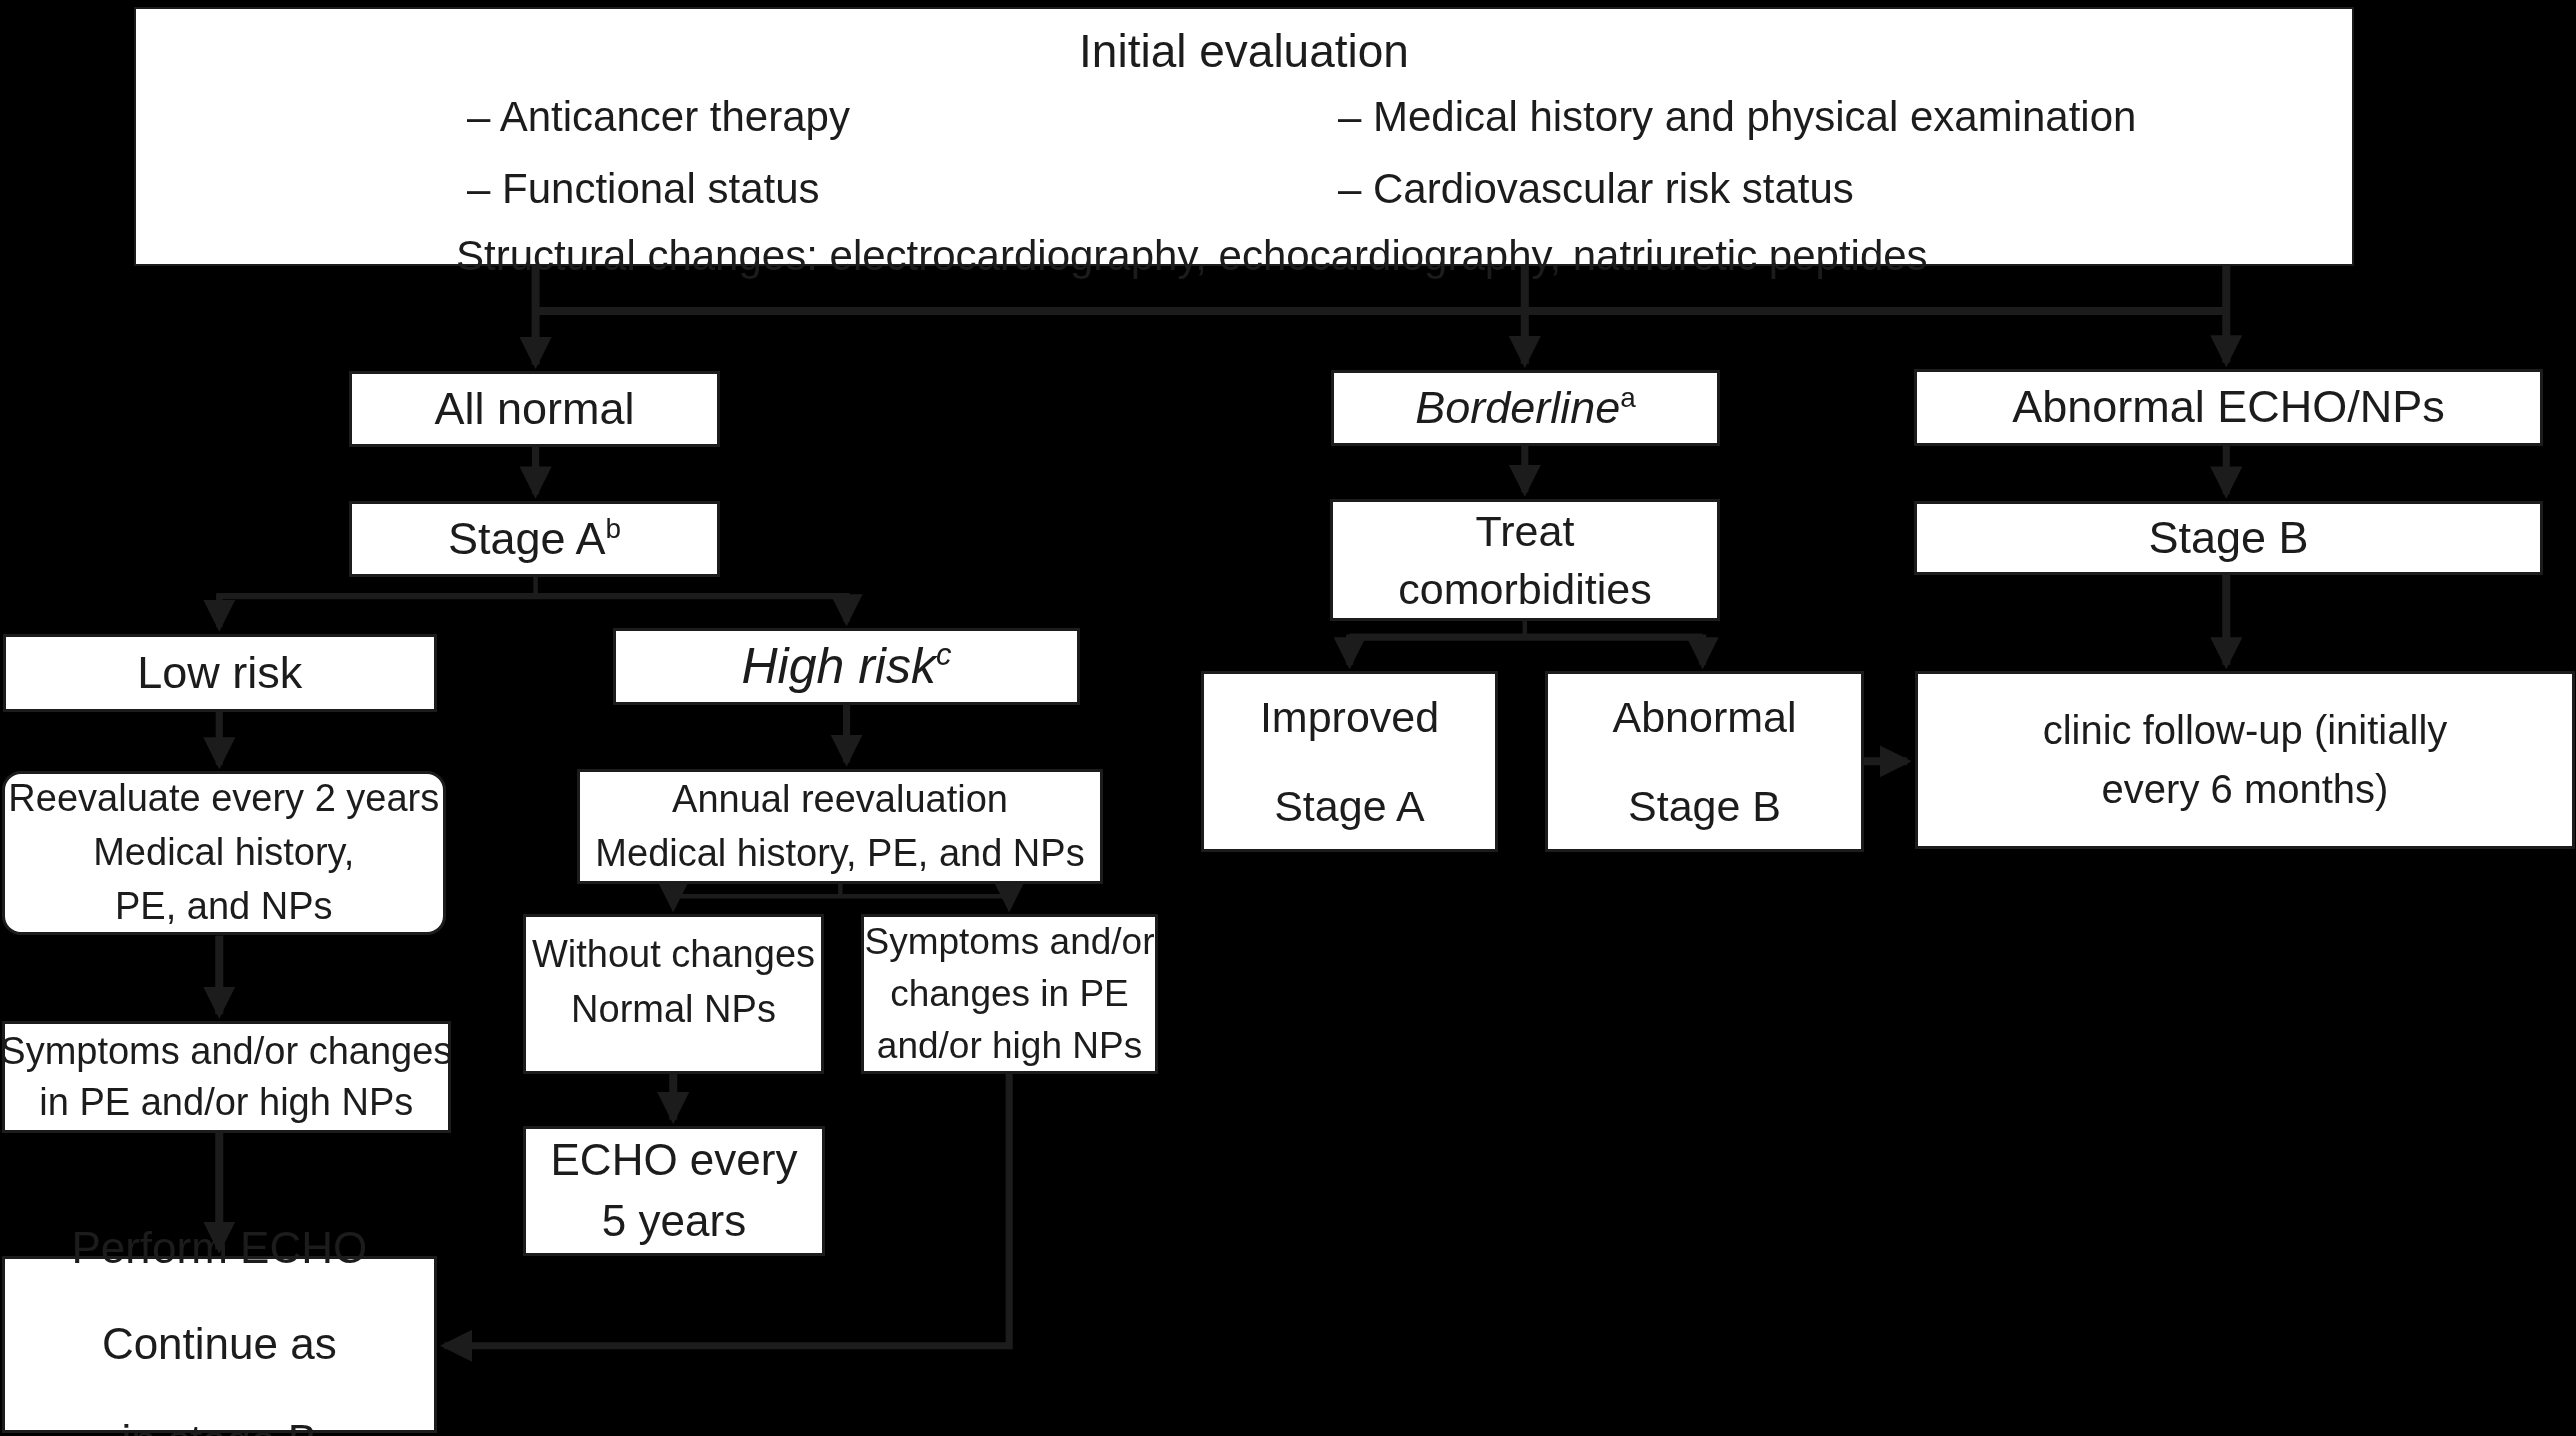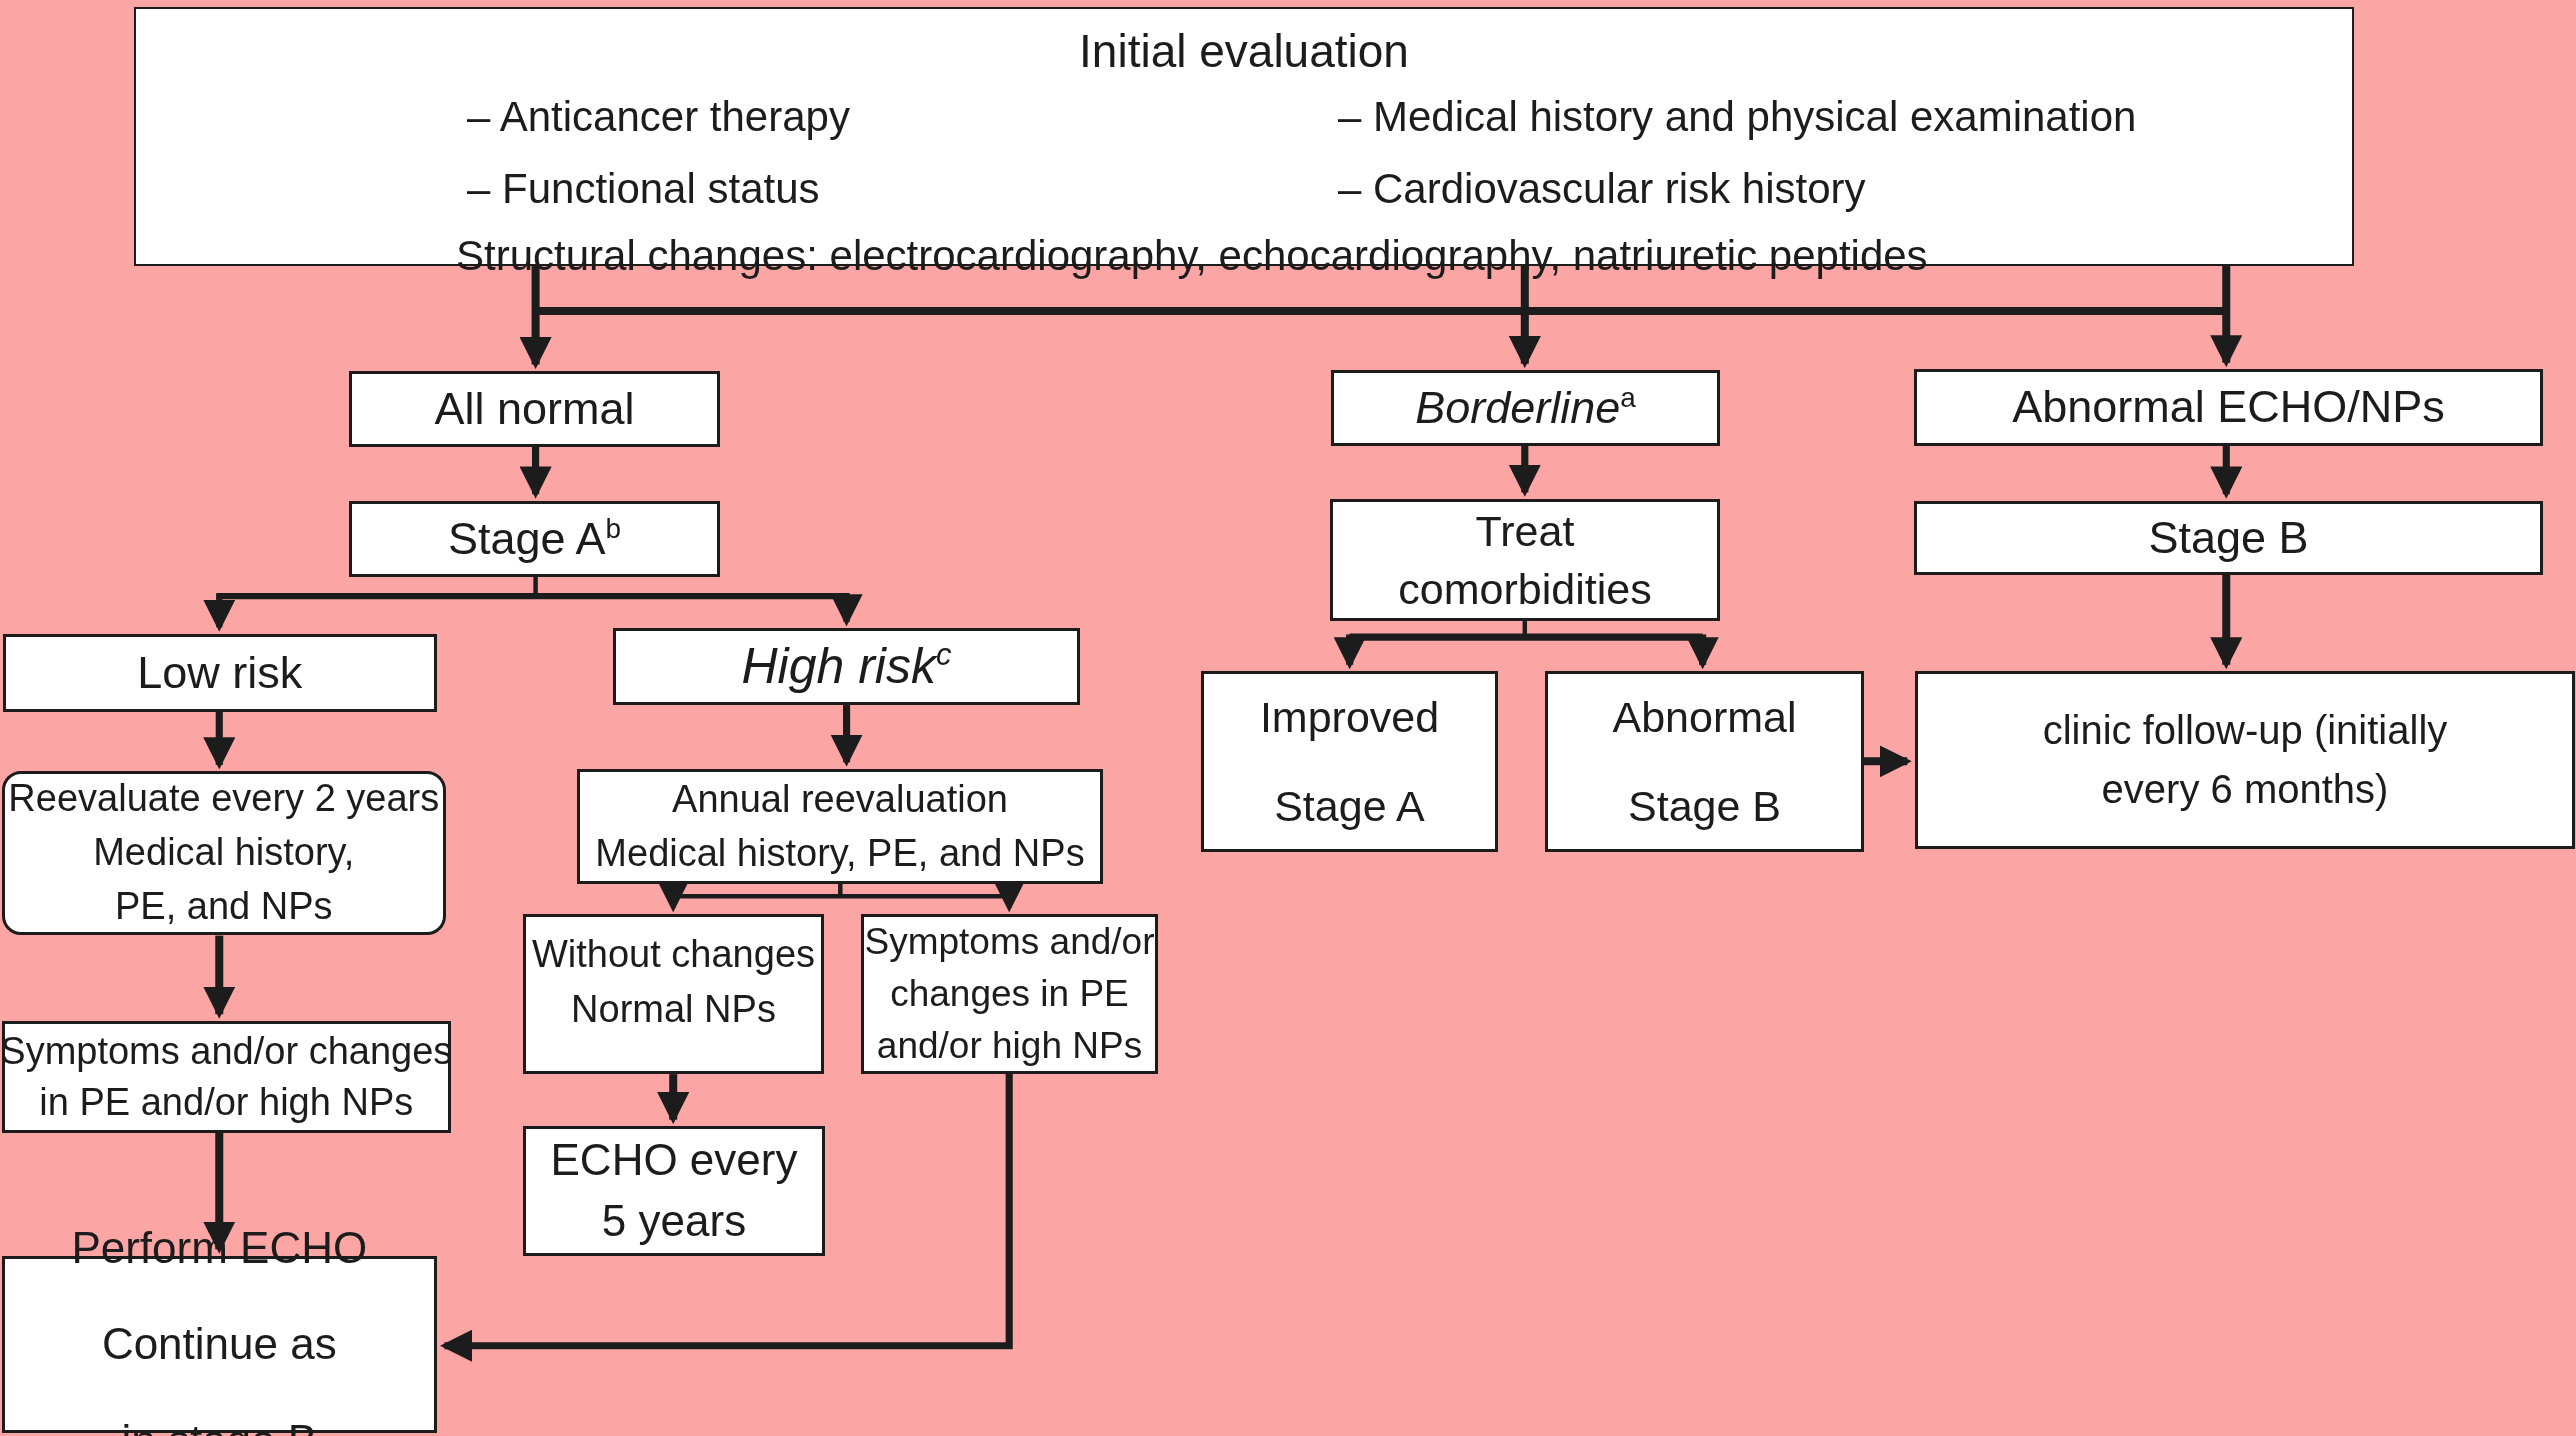--- a/index.html
+++ b/index.html
@@ -1,19 +1,19 @@
 <!DOCTYPE html>
 <html style="font-size:14.3px"><head>
 <meta charset="utf-8">
 <style>
   html,body{margin:0;padding:0;background:#ffffff;}
   #canvas{
     position:relative;
     width:2576px;height:1436px;
-    background:#fca5a5;
+    background:#000000;
     font-family:"Liberation Sans", sans-serif;
     color:#1c1c1c;
     overflow:hidden;
   }
   #connectors{position:absolute;left:0;top:0;z-index:0;}
   .node{
     position:absolute;
     background:#ffffff;
     border:3.6px solid #1c1c1c;
     box-sizing:border-box;
@@ -118,21 +118,21 @@
       <line x1="2491" y1="643" x2="2491" y2="744" stroke-width="9" marker-end="url(#arr)"></line>
     </g>
   </svg>
 
   <div class="node" id="initial-box">
     <div id="initial-title">Initial evaluation</div>
     <div class="bullet-grid">
       <span>– Anticancer therapy</span>
       <span>– Medical history and physical examination</span>
       <span>– Functional status</span>
-      <span>– Cardiovascular risk history</span>
+      <span>– Cardiovascular risk status</span>
     </div>
     <div id="initial-footer">Structural changes: electrocardiography, echocardiography, natriuretic peptides</div>
   </div>
 
   <div class="node" id="node-all-normal">
     <span class="ln">All normal</span>
   </div>
   <div class="node" id="node-stage-a">
     <span class="ln"><span>Stage A</span><sup>b</sup></span>
   </div>

